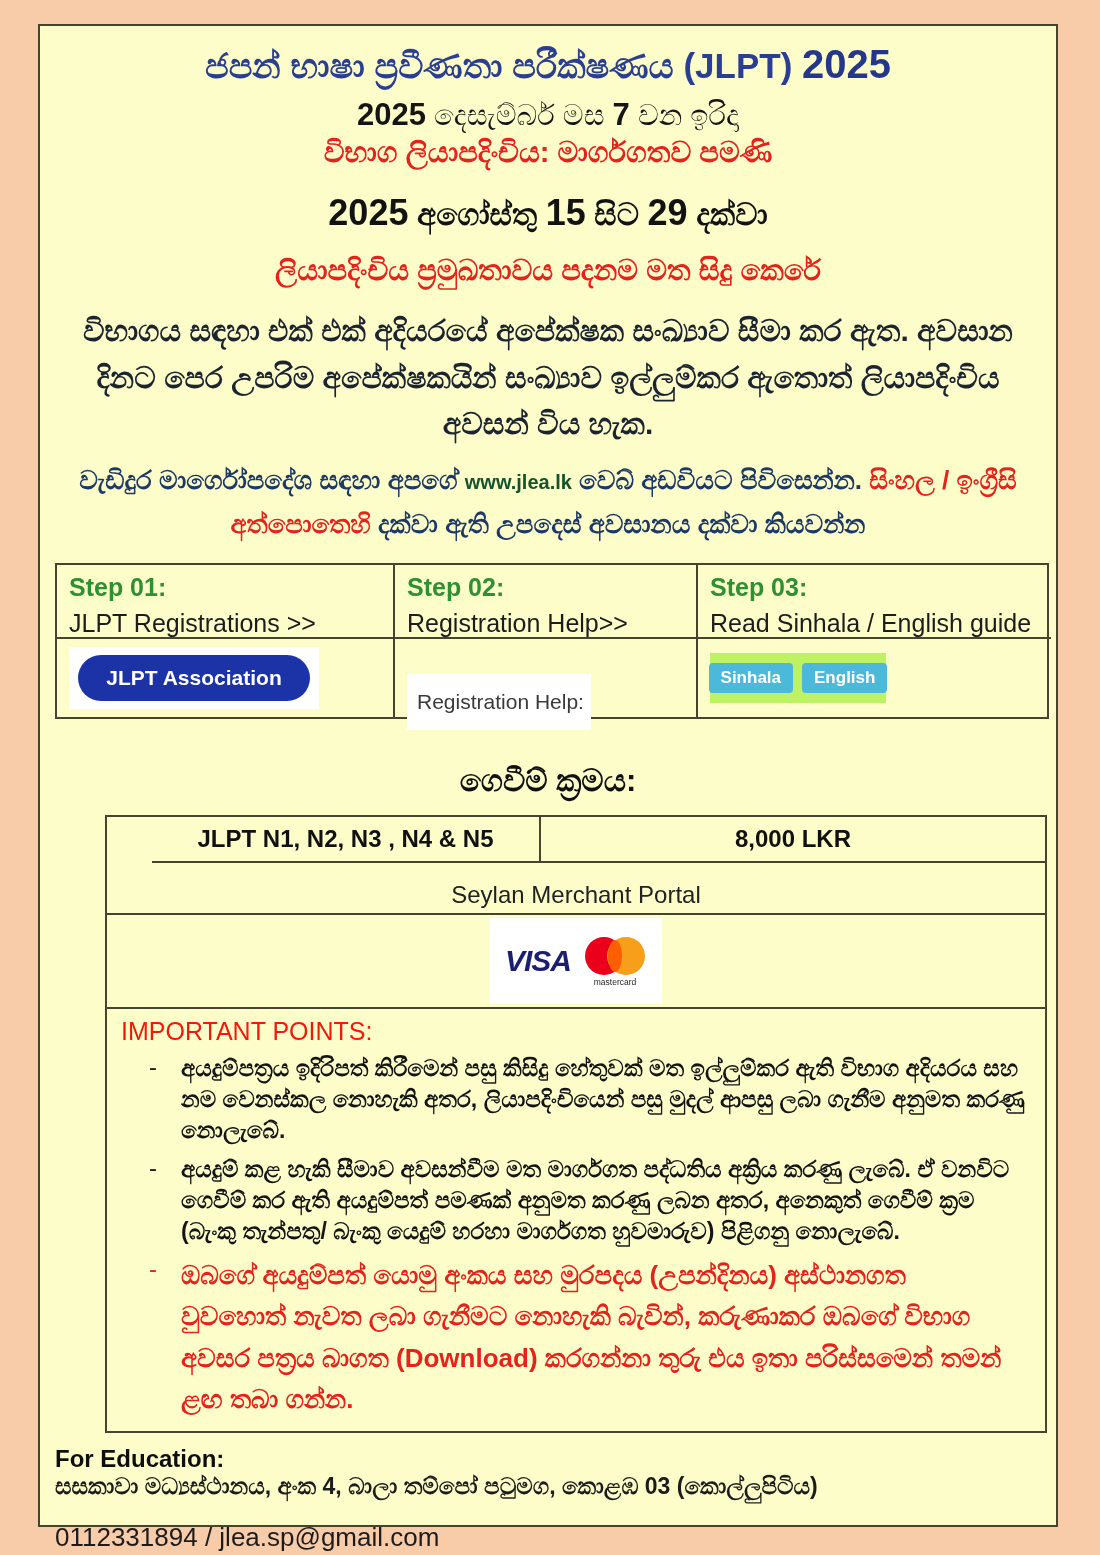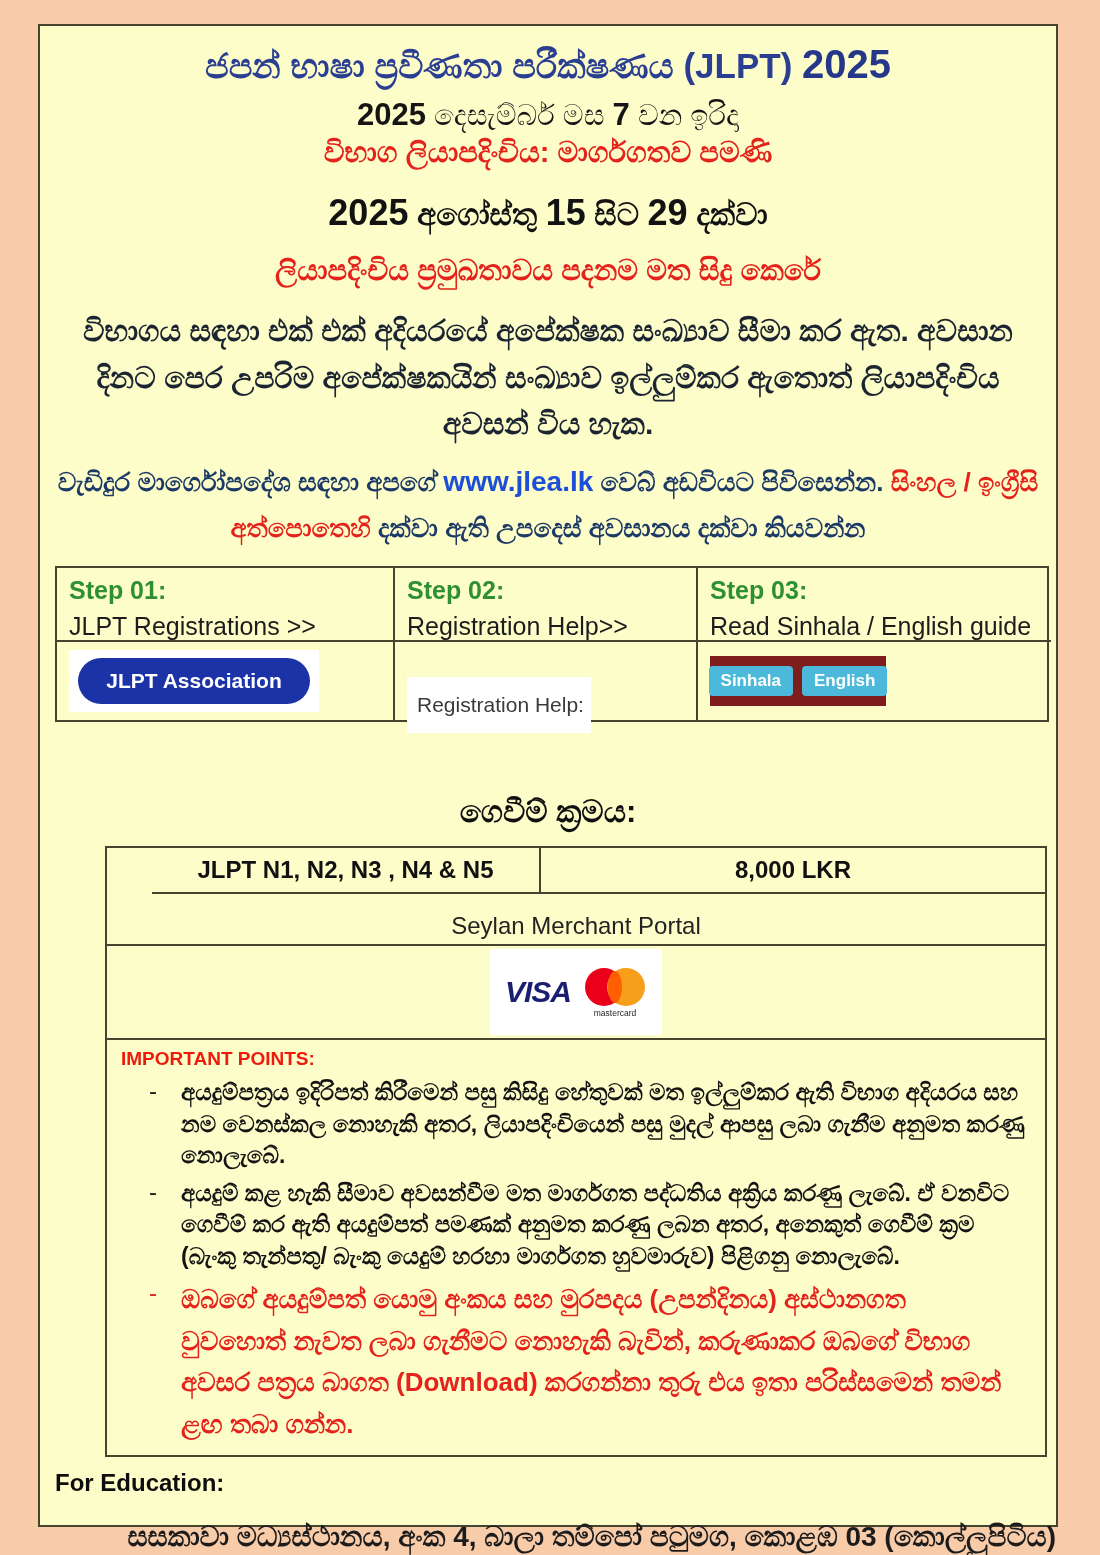--- a/index.html
+++ b/index.html
@@ -17,69 +17,69 @@
   .title{margin-top:16px;font-size:35px;font-weight:700;color:#2b3f92;}
   .title .year{font-size:40px;font-weight:800;color:#24378b;}
   .line-date{margin-top:10px;font-size:29px;color:#151515;}
   .line-date b{font-size:31px;font-weight:800;}
   .line-mode{margin-top:3px;font-size:29px;font-weight:600;color:#e3231c;}
   .line-period{margin-top:22px;font-size:31px;font-weight:600;color:#121212;}
   .line-period b{font-size:36px;font-weight:800;}
   .line-priority{margin-top:20px;font-size:29px;font-weight:600;color:#e3231c;}
   .para1{margin:20px auto 0;width:975px;font-size:30px;line-height:1.55;font-weight:600;color:#1b2430;}
   .para2{margin:10px auto 0;width:985px;font-size:26px;line-height:1.72;font-weight:600;color:#1d3a66;}
-  .para2 .link{font-weight:800;color:#1d4ed8;font-size:28px;}
+  .para2 .link{font-weight:800;color:#14532d;font-size:20px;}
   .para2 .redseg{color:#e3231c;}
   
   .steps{margin:16px 0 0 15px;width:994px;display:grid;
          grid-template-columns:338px 303px 353px;
          border:2px solid #45452f;box-sizing:border-box;}
   .scell{border-right:2px solid #45452f;padding:8px 12px;box-sizing:border-box;}
   .scell.last{border-right:none;}
   .scell.head{border-bottom:2px solid #45452f;height:74px;}
   .scell.body{height:78px;display:flex;align-items:center;}
   .step-label{color:#2f8f33;font-weight:700;font-size:25px;}
   .step-sub{font-size:25px;color:#1c1c1c;margin-top:7px;}
   .white-patch1{width:250px;height:62px;background:#fff;display:flex;align-items:center;justify-content:center;}
   .pill{width:232px;height:46px;border-radius:24px;background:#1c33a8;color:#fff;
         font-weight:700;font-size:21px;display:flex;align-items:center;justify-content:center;cursor:pointer;}
   .help-box{width:184px;height:56px;background:#fff;display:flex;align-items:center;
             padding-left:10px;box-sizing:border-box;font-size:21px;color:#3a3a3a;cursor:pointer;margin-top:48px;}
-  .lang-patch{width:176px;height:50px;background:#7f1d1d;display:flex;align-items:center;justify-content:center;gap:9px;}
+  .lang-patch{width:176px;height:50px;background:#bef264;display:flex;align-items:center;justify-content:center;gap:9px;}
   .lang-btn{background:#4cb9da;color:#fff;font-weight:700;font-size:17px;
             padding:5px 12px;border-radius:4px;cursor:pointer;}
   
-  .pay-heading{margin-top:72px;font-size:31px;font-weight:700;color:#101010;}
+  .pay-heading{margin-top:44px;font-size:31px;font-weight:700;color:#101010;}
   .pay-table{margin:16px 0 0 65px;width:942px;border:2px solid #45452f;box-sizing:border-box;}
   .pay-row1{display:flex;border-bottom:2px solid #45452f;margin-left:45px;}
   .pay-levels{width:389px;border-right:2px solid #45452f;text-align:center;
               font-weight:700;font-size:24px;padding:8px 0;color:#111;box-sizing:border-box;}
   .pay-fee{flex:1;text-align:center;font-weight:700;font-size:24px;padding:8px 0;color:#111;}
   .pay-portal{border-bottom:2px solid #45452f;text-align:center;font-size:24px;padding:4px 0;color:#222;margin-top:14px;}
   .pay-cards{border-bottom:2px solid #45452f;height:92px;display:flex;align-items:center;justify-content:center;}
   .cards-patch{width:172px;height:86px;background:#fff;display:flex;align-items:center;justify-content:center;gap:12px;}
   .visa{font-size:30px;font-weight:800;font-style:italic;color:#1a1f71;letter-spacing:-1px;}
   .mc{position:relative;width:64px;height:52px;}
   .mc .c1{position:absolute;left:2px;top:2px;width:38px;height:38px;border-radius:50%;background:#eb001b;}
   .mc .c2{position:absolute;left:24px;top:2px;width:38px;height:38px;border-radius:50%;background:#f79e1b;}
   .mc .lens{position:absolute;left:25px;top:5px;width:14px;height:32px;border-radius:50%;background:#ff5f00;}
   .mc .word{position:absolute;left:0;top:42px;width:64px;text-align:center;font-size:8.5px;color:#231f20;}
   
   .important{padding:8px 12px 10px 14px;}
-  .imp-heading{color:#ed1b0c;font-weight:700;font-size:19px;}
+  .imp-heading{color:#ed1b0c;font-weight:400;font-size:25px;}
   .point{display:flex;margin-top:7px;padding-left:28px;}
   .dash{width:32px;flex:none;font-size:24px;color:#1a1a1a;}
   .ptext{font-size:23px;line-height:1.36;color:#141414;font-weight:600;max-width:862px;}
   .point.red .dash,.point.red .ptext{color:#e3231c;}
   .point.red .ptext{font-size:26px;line-height:1.6;max-width:828px;}
   
   .footer{margin:12px 0 0 15px;position:relative;color:#1c1c1c;}
   .inq{font-weight:700;font-size:24px;color:#0e0e0e;}
   .org{margin-top:22px;font-size:26px;}
-  .addr{margin-top:24px;font-size:28px;font-weight:600;text-align:right;}
+  .addr{font-size:23px;font-weight:600;}
   .contact{margin-top:22px;font-size:26px;}
   .jlea{position:absolute;right:32px;top:108px;font-size:56px;font-weight:700;
         color:#4aa84e;letter-spacing:9px;}
 </style>
 </head>
 <body>
 
 <div class="panel">
 
   <div class="title center"><span>ජපන් භාෂා ප්‍රවීණතා පරීක්ෂණය (JLPT) </span><span class="year">2025</span></div>

